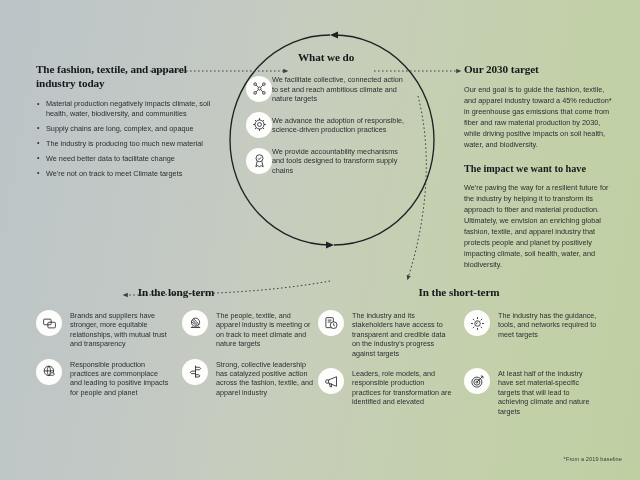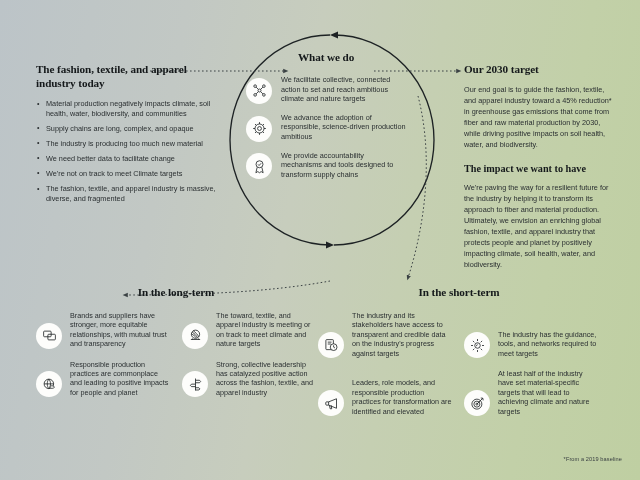--- a/index.html
+++ b/index.html
@@ -69,22 +69,21 @@
     width: 160px;
   }
   #what-we-do h2 {
     font-size: 11.2px;
     line-height: 14px;
     margin-bottom: 10px;
     padding-left: 52px;
   }
   .wwd-row {
     display: flex;
-    align-items: flex-end;
-    gap: 9px;
+    align-items: center;
     margin-bottom: 8px;
   }
   .circle-icon {
     flex: 0 0 auto;
     width: 26px;
     height: 26px;
     border-radius: 50%;
     background: #fdfdfb;
     display: flex;
     align-items: center;
@@ -137,21 +136,21 @@
   #short-term { left: 318px; top: 285px; width: 282px; }
 
   .card-grid {
     display: grid;
     grid-template-columns: 134px 134px;
     column-gap: 12px;
     row-gap: 10px;
   }
   .card {
     display: flex;
-    align-items: flex-end;
+    align-items: flex-start;
     gap: 8px;
   }
   .card p {
     font-size: 7.2px;
     line-height: 9.4px;
     color: #2a2f31;
     padding-top: 1px;
   }
 
   
@@ -191,21 +190,20 @@
 </svg>
 
 <section id="today-col">
   <h2 class="serif-head">The fashion, textile, and apparel industry today</h2>
   <ul id="today-list">
     <li>Material production negatively impacts climate, soil health, water, biodiversity, and communities</li>
     <li>Supply chains are long, complex, and opaque</li>
     <li>The industry is producing too much new material</li>
     <li>We need better data to facilitate change</li>
     <li>We're not on track to meet Climate targets</li>
-    <li>The fashion, textile, and apparel industry is massive, diverse, and fragmented</li>
   </ul>
 </section>
 
 <section id="what-we-do">
   <h2 class="serif-head">What we do</h2>
 
   <div class="wwd-row">
     <span class="circle-icon">
       <svg width="15" height="15" viewBox="0 0 24 24" fill="none" stroke="#1d2224" stroke-width="1.3">
         <circle cx="12" cy="12" r="2.4"></circle>
@@ -220,21 +218,21 @@
   </div>
 
   <div class="wwd-row">
     <span class="circle-icon">
       <svg width="15" height="15" viewBox="0 0 24 24" fill="none" stroke="#1d2224" stroke-width="1.3">
         <circle cx="12" cy="12" r="3.1"></circle>
         <path d="M12 1.8v3 M12 19.2v3 M1.8 12h3 M19.2 12h3 M4.8 4.8l2.1 2.1 M17.1 17.1l2.1 2.1 M19.2 4.8l-2.1 2.1 M6.9 17.1l-2.1 2.1"></path>
         <circle cx="12" cy="12" r="7.2"></circle>
       </svg>
     </span>
-    <p>We advance the adoption of responsible, science-driven production ambitious</p>
+    <p>We advance the adoption of responsible, science-driven production practices</p>
   </div>
 
   <div class="wwd-row">
     <span class="circle-icon">
       <svg width="15" height="15" viewBox="0 0 24 24" fill="none" stroke="#1d2224" stroke-width="1.3">
         <circle cx="12" cy="8.4" r="5.6"></circle>
         <path d="M9.6 8.6l1.7 1.8 3.3-3.6"></path>
         <path d="M8.2 13.4 L6.2 22 l3.1-1.9 2.7 1.9 2.7-1.9 3.1 1.9 -2-8.6"></path>
       </svg>
     </span>
@@ -265,21 +263,21 @@
 
     <div class="card">
       <span class="circle-icon">
         <svg width="15" height="15" viewBox="0 0 24 24" fill="none" stroke="#1d2224" stroke-width="1.3">
           <circle cx="12" cy="10" r="6.6"></circle>
           <path d="M6.6 6.4 C10 8.6 13 11.6 15.2 15.1 M8.4 4.4 C12 7 15.2 10.4 17.3 14 M5.6 9.8 C8.6 10.8 11.4 13 13 15.8"></path>
           <path d="M4.6 18.4 h14.8"></path>
           <path d="M7 16.6 v1.8 M17 16.6 v1.8"></path>
         </svg>
       </span>
-      <p>The toward, textile, and apparel industry is meeting or on track to meet climate and nature targets</p>
+      <p>The people, textile, and apparel industry is meeting or on track to meet climate and nature targets</p>
     </div>
 
     <div class="card">
       <span class="circle-icon">
         <svg width="15" height="15" viewBox="0 0 24 24" fill="none" stroke="#1d2224" stroke-width="1.3">
           <circle cx="11" cy="11" r="7.6"></circle>
           <path d="M3.4 11 h15.2 M11 3.4 C7.6 6.6 7.6 15.4 11 18.6 M11 3.4 C14.4 6.6 14.4 15.4 11 18.6"></path>
           <path d="M13.6 14.6 c2.6-1.4 5.2 0 6.4 1.6 -1.6 2-4.4 2.6-6.4 1.2 -1.2-0.9-1.2-2-0-2.8Z" fill="#fdfdfb"></path>
         </svg>
       </span>

